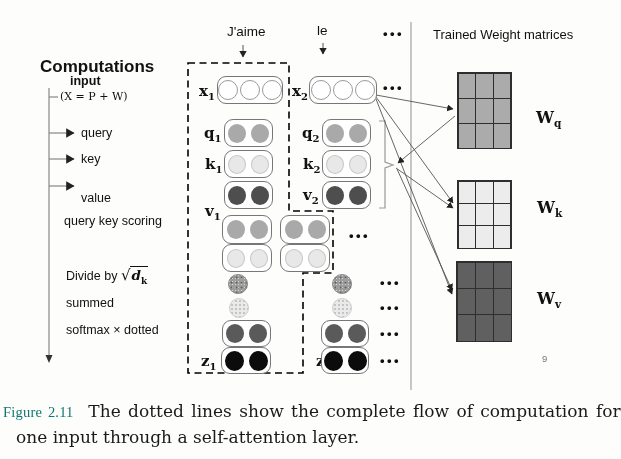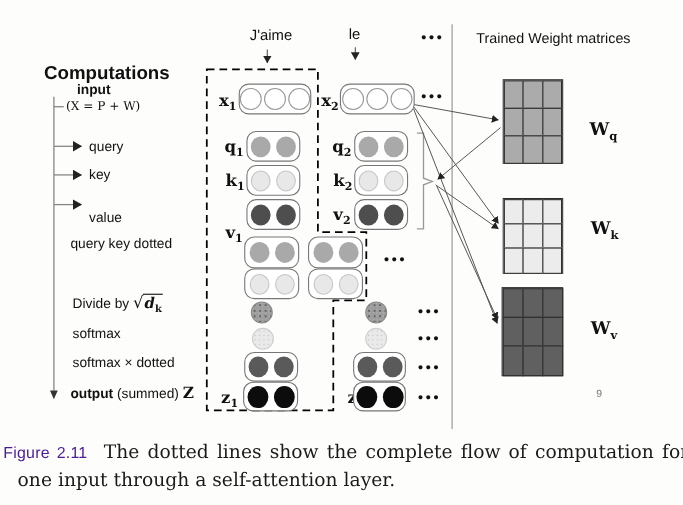--- a/index.html
+++ b/index.html
@@ -35,21 +35,21 @@
   .wgrid{position:absolute;display:grid;grid-template-columns:repeat(3,1fr);grid-template-rows:repeat(3,1fr);
          border:1px solid #2e2e2e;z-index:2;box-sizing:border-box;}
   .wgrid span{border:1px solid #2e2e2e;margin:-0.5px;}
   .wq-cells span{background:#ababab;} .wk-cells span{background:#ececec;} .wv-cells span{background:#606060;}
   .sqrtwrap{display:inline-block;}
   .radical{font-size:15px;font-family:"DejaVu Serif",serif;}
   .radicand{font-family:"DejaVu Serif",serif;font-style:italic;font-weight:bold;font-size:13.5px;
             border-top:1.4px solid #111;padding:0 1px;}
   .radicand sub{font-size:9px;font-style:normal;line-height:0;}
   .caption{font-family:"DejaVu Serif",serif;font-size:17px;color:#1a1a1a;}
-  .figlabel{font-family:Liberation Sans, sans-serif;font-size:14.5px;color:#4c1d95;letter-spacing:0.2px;}
+  .figlabel{font-family:Liberation Serif, serif;font-size:14.5px;color:#0f766e;letter-spacing:0.2px;}
   .pageno{font-size:9.5px;color:#777;}
   .hdr{font-size:13px;color:#111;}
   .word{font-size:13.5px;color:#111;}
 </style>
 </head>
 <body>
 
 <div class="stage">
 
   <svg class="overlay">
@@ -84,25 +84,24 @@
       <line x1="397" y1="169" x2="452" y2="290" marker-end="url(#ah)"></line>
     </g>
   </svg>
 
   <div class="abs lbl b" style="left:40px;top:57px;font-size:17px;">Computations</div>
   <div class="abs lbl b" style="left:70px;top:74px;">input</div>
   <div class="abs math" style="left:60px;top:90px;">(X = P + W)</div>
   <div class="abs lbl" style="left:81px;top:126px;">query</div>
   <div class="abs lbl" style="left:81px;top:152px;">key</div>
   <div class="abs lbl" style="left:81px;top:179px;margin-top:12px;">value</div>
-  <div class="abs lbl" style="left:64px;top:214px;">query key dotted</div>
+  <div class="abs lbl" style="left:64px;top:214px;">query key scoring</div>
   <div class="abs lbl" style="left:66px;top:266px;"><span>Divide by </span><span class="sqrtwrap"><span class="radical">√</span><span class="radicand"><span>d</span><sub>k</sub></span></span></div>
-  <div class="abs lbl" style="left:66px;top:296px;">softmax</div>
+  <div class="abs lbl" style="left:66px;top:296px;">summed</div>
   <div class="abs lbl" style="left:66px;top:323px;">softmax ×  dotted</div>
-  <div class="abs lbl" style="left:64px;top:350px;"><span class="b">output</span><span> (summed) </span><span class="tok" style="font-size:14px;">Z</span></div>
 
   <div class="abs word" style="left:227px;top:24px;">J'aime</div>
   <div class="abs word" style="left:317px;top:23px;">le</div>
   <div class="abs dots" style="left:383px;top:26px;">•••</div>
   <div class="abs hdr" style="left:433px;top:27px;">Trained Weight matrices</div>
 
   <div class="abs tok" style="left:199px;top:82px;"><span>x</span><sub>1</sub></div>
   <div class="box gap2" style="left:217px;top:76px;width:66px;height:28px;">
       <span class="c c20"></span>
       <span class="c c20"></span>

